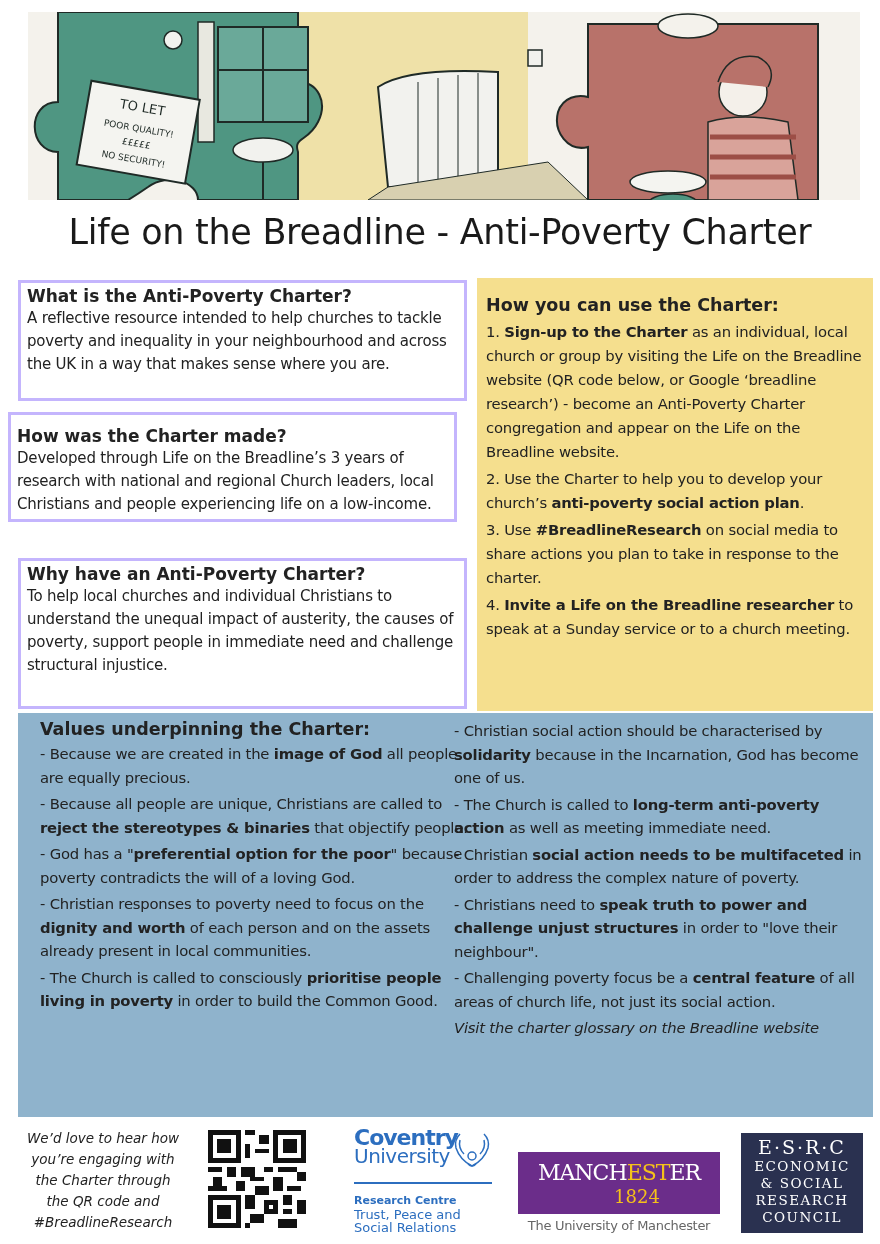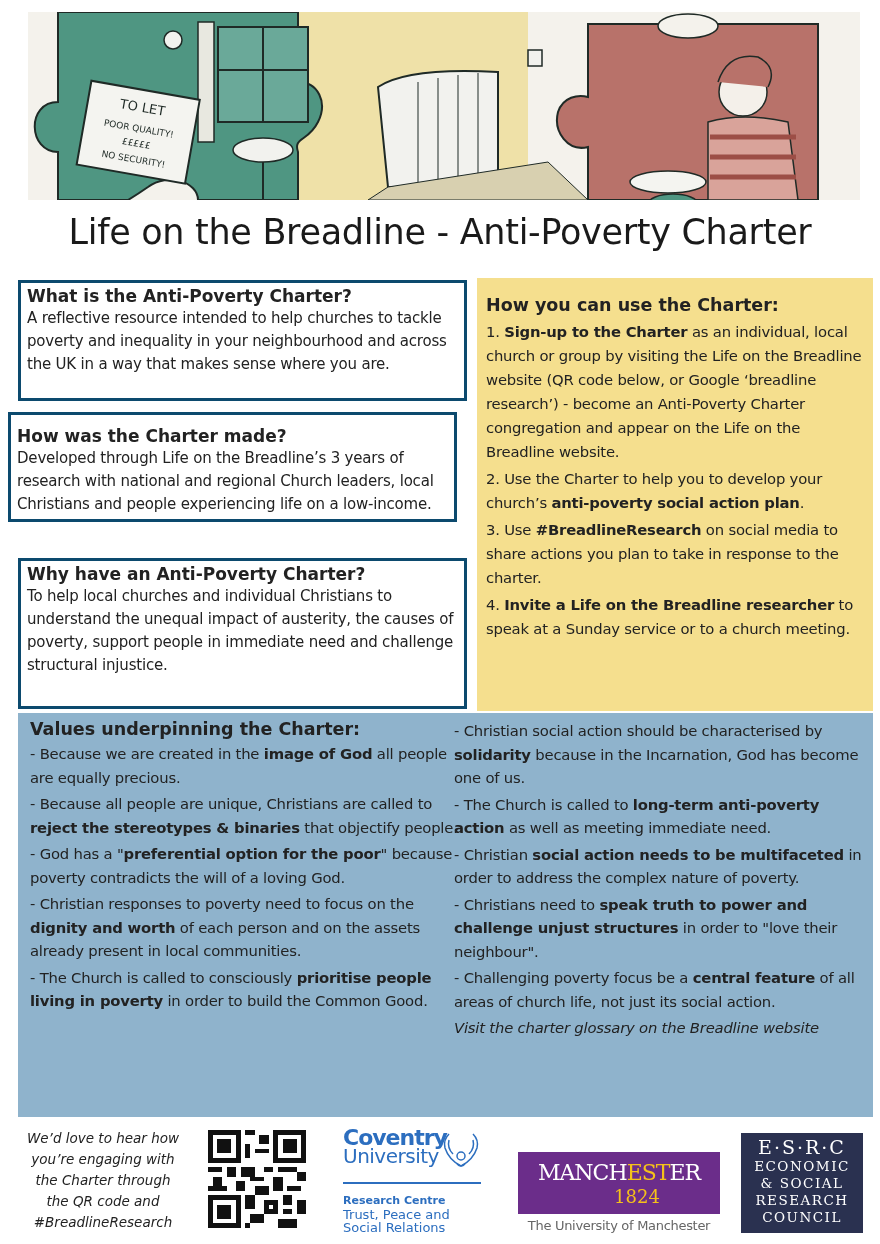--- a/index.html
+++ b/index.html
@@ -4,45 +4,45 @@
 <style>
   * { box-sizing: border-box; margin: 0; padding: 0; }
   body { width: 880px; height: 1244px; background: #ffffff; position: relative; overflow: hidden; font-family: "DejaVu Sans", sans-serif; color: #222; }
 
   
   .banner { position: absolute; left: 28px; top: 12px; width: 832px; height: 188px; overflow: hidden; }
   .banner svg { width: 100%; height: 100%; display: block; }
 
   .title { position: absolute; left: 0; top: 212px; width: 880px; text-align: center; font-size: 35px; font-weight: normal; color: #1a1a1a; letter-spacing: -0.3px; }
 
-  .box { position: absolute; border: 3px solid #0c4a6e; background: #fff; padding: 2px 6px; }
+  .box { position: absolute; border: 3px solid #c4b5fd; background: #fff; padding: 2px 6px; }
   .box h2 { font-size: 17px; font-weight: bold; color: #222; line-height: 22px; }
   .box p { font-size: 15px; line-height: 23px; color: #222; letter-spacing: -0.2px; }
 
   #box1 { left: 18px; top: 280px; width: 449px; height: 121px; }
   #box2 { left: 8px; top: 412px; width: 449px; height: 110px; padding-top: 10px; }
   #box3 { left: 18px; top: 558px; width: 449px; height: 151px; }
 
   .yellow { position: absolute; left: 477px; top: 278px; width: 396px; height: 433px; background: #f5df8e; padding: 14px 10px 0 9px; }
   .yellow h2 { font-size: 17.5px; font-weight: bold; line-height: 26px; color: #222; margin-bottom: 2px; }
   .yellow p { font-size: 14.8px; line-height: 24px; color: #222; margin-bottom: 3px; letter-spacing: -0.2px; }
 
   .values { position: absolute; left: 18px; top: 713px; width: 855px; height: 404px; background: #8fb3cc; }
   .values .col { position: absolute; top: 0; }
-  .values .col.left { left: 12px; width: 430px; top: 3px; }
+  .values .col.left { left: 22px; width: 430px; top: 3px; }
   .values .col.right { left: 436px; width: 415px; top: 6px; }
   .values h2 { font-size: 17.5px; font-weight: bold; line-height: 26px; color: #222; }
   .values p { font-size: 14.8px; line-height: 23.5px; color: #222; margin-bottom: 3px; letter-spacing: -0.2px; }
   .values p.note { font-style: italic; }
 
   b { font-weight: bold; }
 
   .footer-text { position: absolute; left: 18px; top: 1128px; width: 170px; text-align: center; font-style: italic; font-size: 13.5px; line-height: 21px; color: #222; }
   .qr { position: absolute; left: 208px; top: 1130px; width: 98px; height: 98px; }
-  .coventry { position: absolute; left: 343px; top: 1128px; width: 140px; height: 110px; }
+  .coventry { position: absolute; left: 354px; top: 1128px; width: 140px; height: 110px; }
   .cov-word1 { position: absolute; left: 0; top: 0; font-size: 22px; font-weight: bold; color: #2c6ebf; letter-spacing: -1px; line-height: 20px; }
   .cov-word2 { position: absolute; left: 0; top: 18px; font-size: 20px; color: #2c6ebf; letter-spacing: -0.5px; line-height: 20px; }
   .cov-bird { position: absolute; left: 96px; top: 2px; width: 44px; height: 40px; }
   .cov-rule { position: absolute; left: 0; top: 54px; width: 138px; height: 2px; background: #2c6ebf; }
   .cov-rc { position: absolute; left: 0; top: 66px; font-size: 11px; font-weight: bold; color: #2c6ebf; }
   .cov-sub { position: absolute; left: 0; top: 80px; font-size: 13px; color: #2c6ebf; line-height: 13px; width: 140px; }
 
   .manc { position: absolute; left: 518px; top: 1152px; width: 202px; height: 84px; }
   .manc-box { position: absolute; left: 0; top: 0; width: 202px; height: 62px; background: #6b2d8a; }
   .manc-name { position: absolute; left: 0; top: 8px; width: 202px; text-align: center; font-family: "DejaVu Serif", serif; font-size: 22px; color: #fff; letter-spacing: -1px; }

